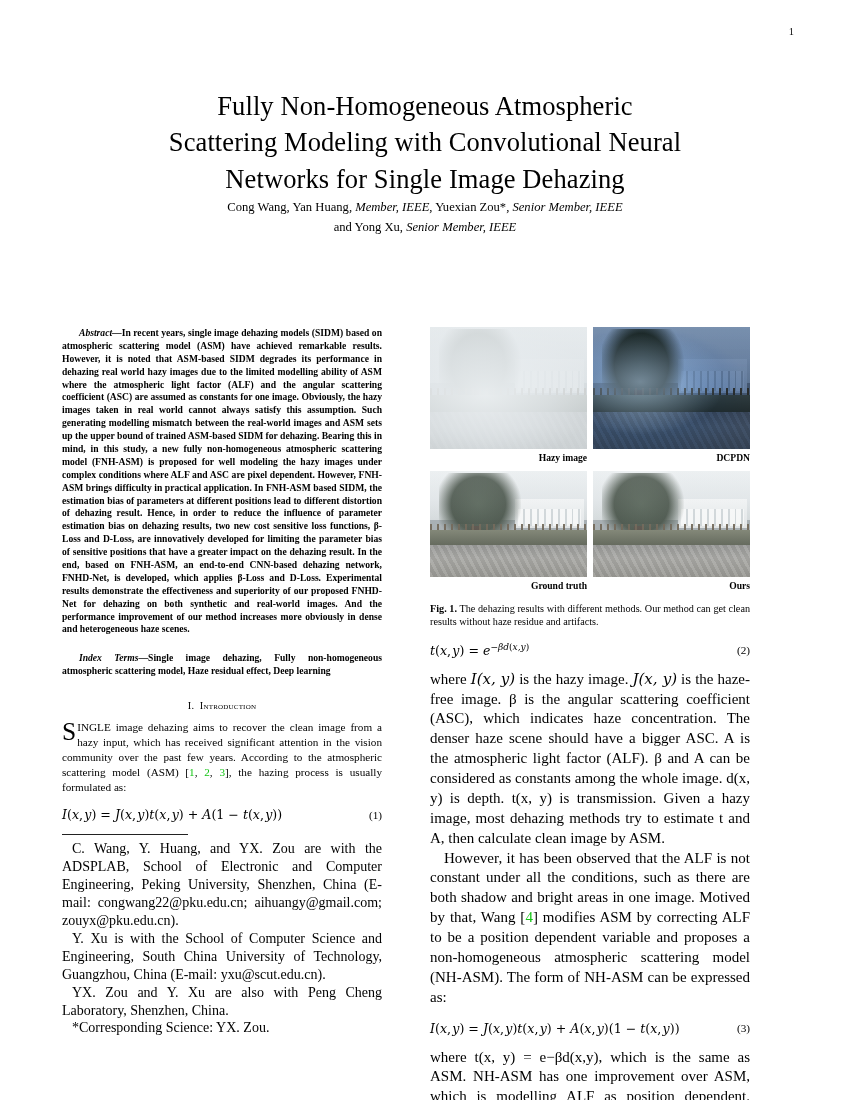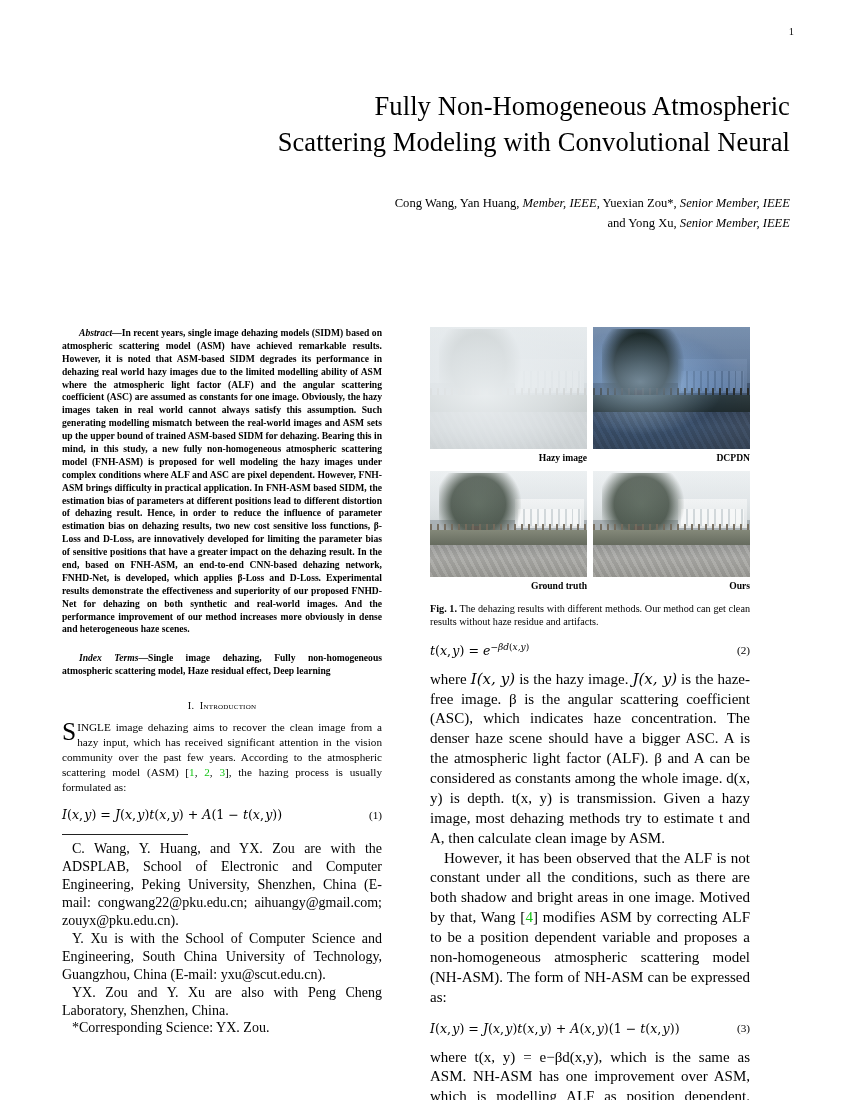--- a/index.html
+++ b/index.html
@@ -30,32 +30,31 @@
     font-size: 10.5px;
     font-family: "Liberation Serif", serif;
     color: #111;
   }
   
   .title-block {
     position: absolute;
     left: 60px;
     top: 88px;
     width: 730px;
-    text-align: right;
+    text-align: center;
   }
   .paper-title {
     font-size: 26.5px;
     line-height: 1.37;
     font-weight: normal;
     font-family: "Liberation Serif", "DejaVu Serif", serif;
     margin: 0;
     letter-spacing: 0.1px;
   }
   .authors {
-    margin-top: 32px;
     font-size: 12.6px;
     line-height: 1.6;
   }
   .authors .it { font-style: italic; }
   
   .columns {
     position: absolute;
     left: 62px;
     top: 318px;
     width: 726px;
@@ -253,20 +252,21 @@
 <body>
 
 <div class="page">
 
   <div class="page-number">1</div>
 
   <div class="title-block">
     <h1 class="paper-title">
       <span>Fully Non-Homogeneous Atmospheric</span><br>
       <span>Scattering Modeling with Convolutional Neural</span><br>
+      <span>Networks for Single Image Dehazing</span>
     </h1>
     <div class="authors">
       <span>Cong Wang, Yan Huang, </span><span class="it">Member, IEEE</span><span>, Yuexian Zou*, </span><span class="it">Senior Member, IEEE</span><br>
       <span>and Yong Xu, </span><span class="it">Senior Member, IEEE</span>
     </div>
   </div>
 
   <div class="columns">
 
     <div class="col col-left">

